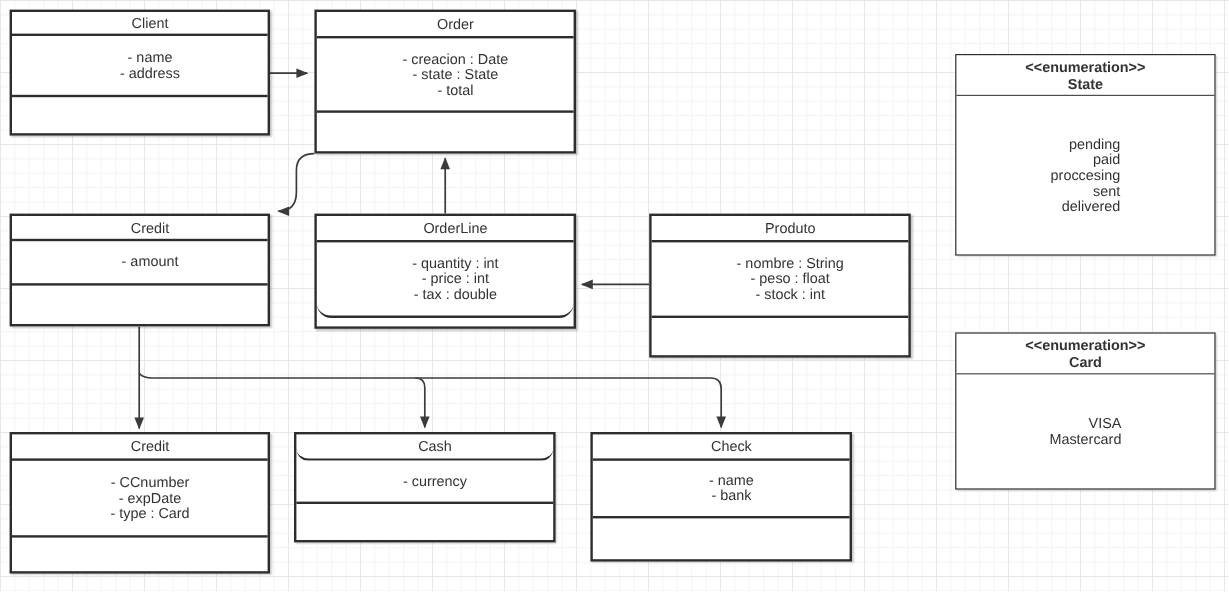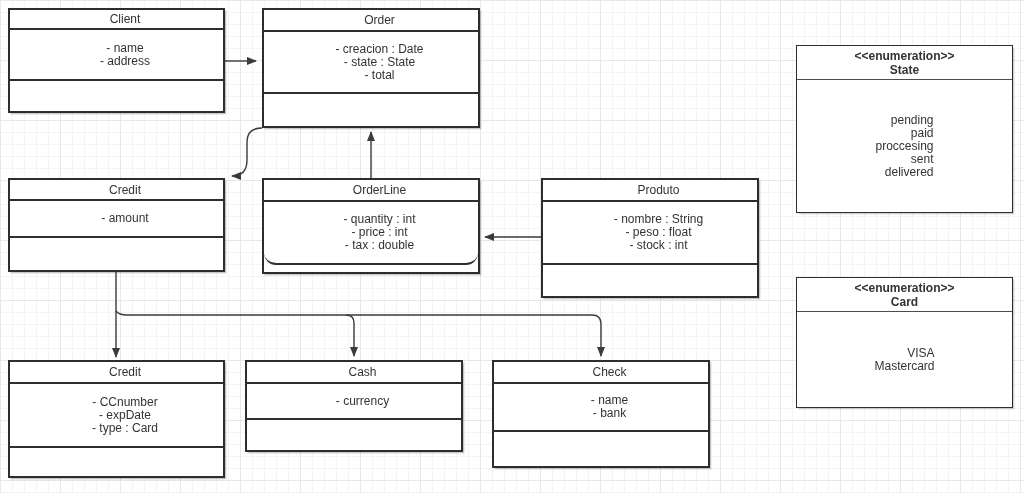--- a/index.html
+++ b/index.html
@@ -72,21 +72,21 @@
 
   #cb-produto   { left: 541px; top: 178px; width: 218px; height: 120px; }
   #cb-produto   .title { height: 22px; }
   #cb-produto   .attrs { height: 63px; }
 
   #cb-credit    { left:   8px; top: 360px; width: 217px; height: 118px; }
   #cb-credit    .title { height: 22px; }
   #cb-credit    .attrs { height: 64px; }
 
   #cb-cash      { left: 245px; top: 360px; width: 218px; height:  92px; }
-  #cb-cash      .title { height: 22px; }
+  #cb-cash      .title { height: 22px; border-radius: 10px; }
   #cb-cash      .attrs { height: 36px; }
 
   #cb-check     { left: 492px; top: 360px; width: 218px; height: 108px; }
   #cb-check     .title { height: 22px; }
   #cb-check     .attrs { height: 48px; }
 
   
   .uml-enum { border-width: 1.5px; box-shadow: 1.5px 1.5px 1.5px rgba(0,0,0,0.18); }
   .ehead {
     flex: 0 0 auto;

